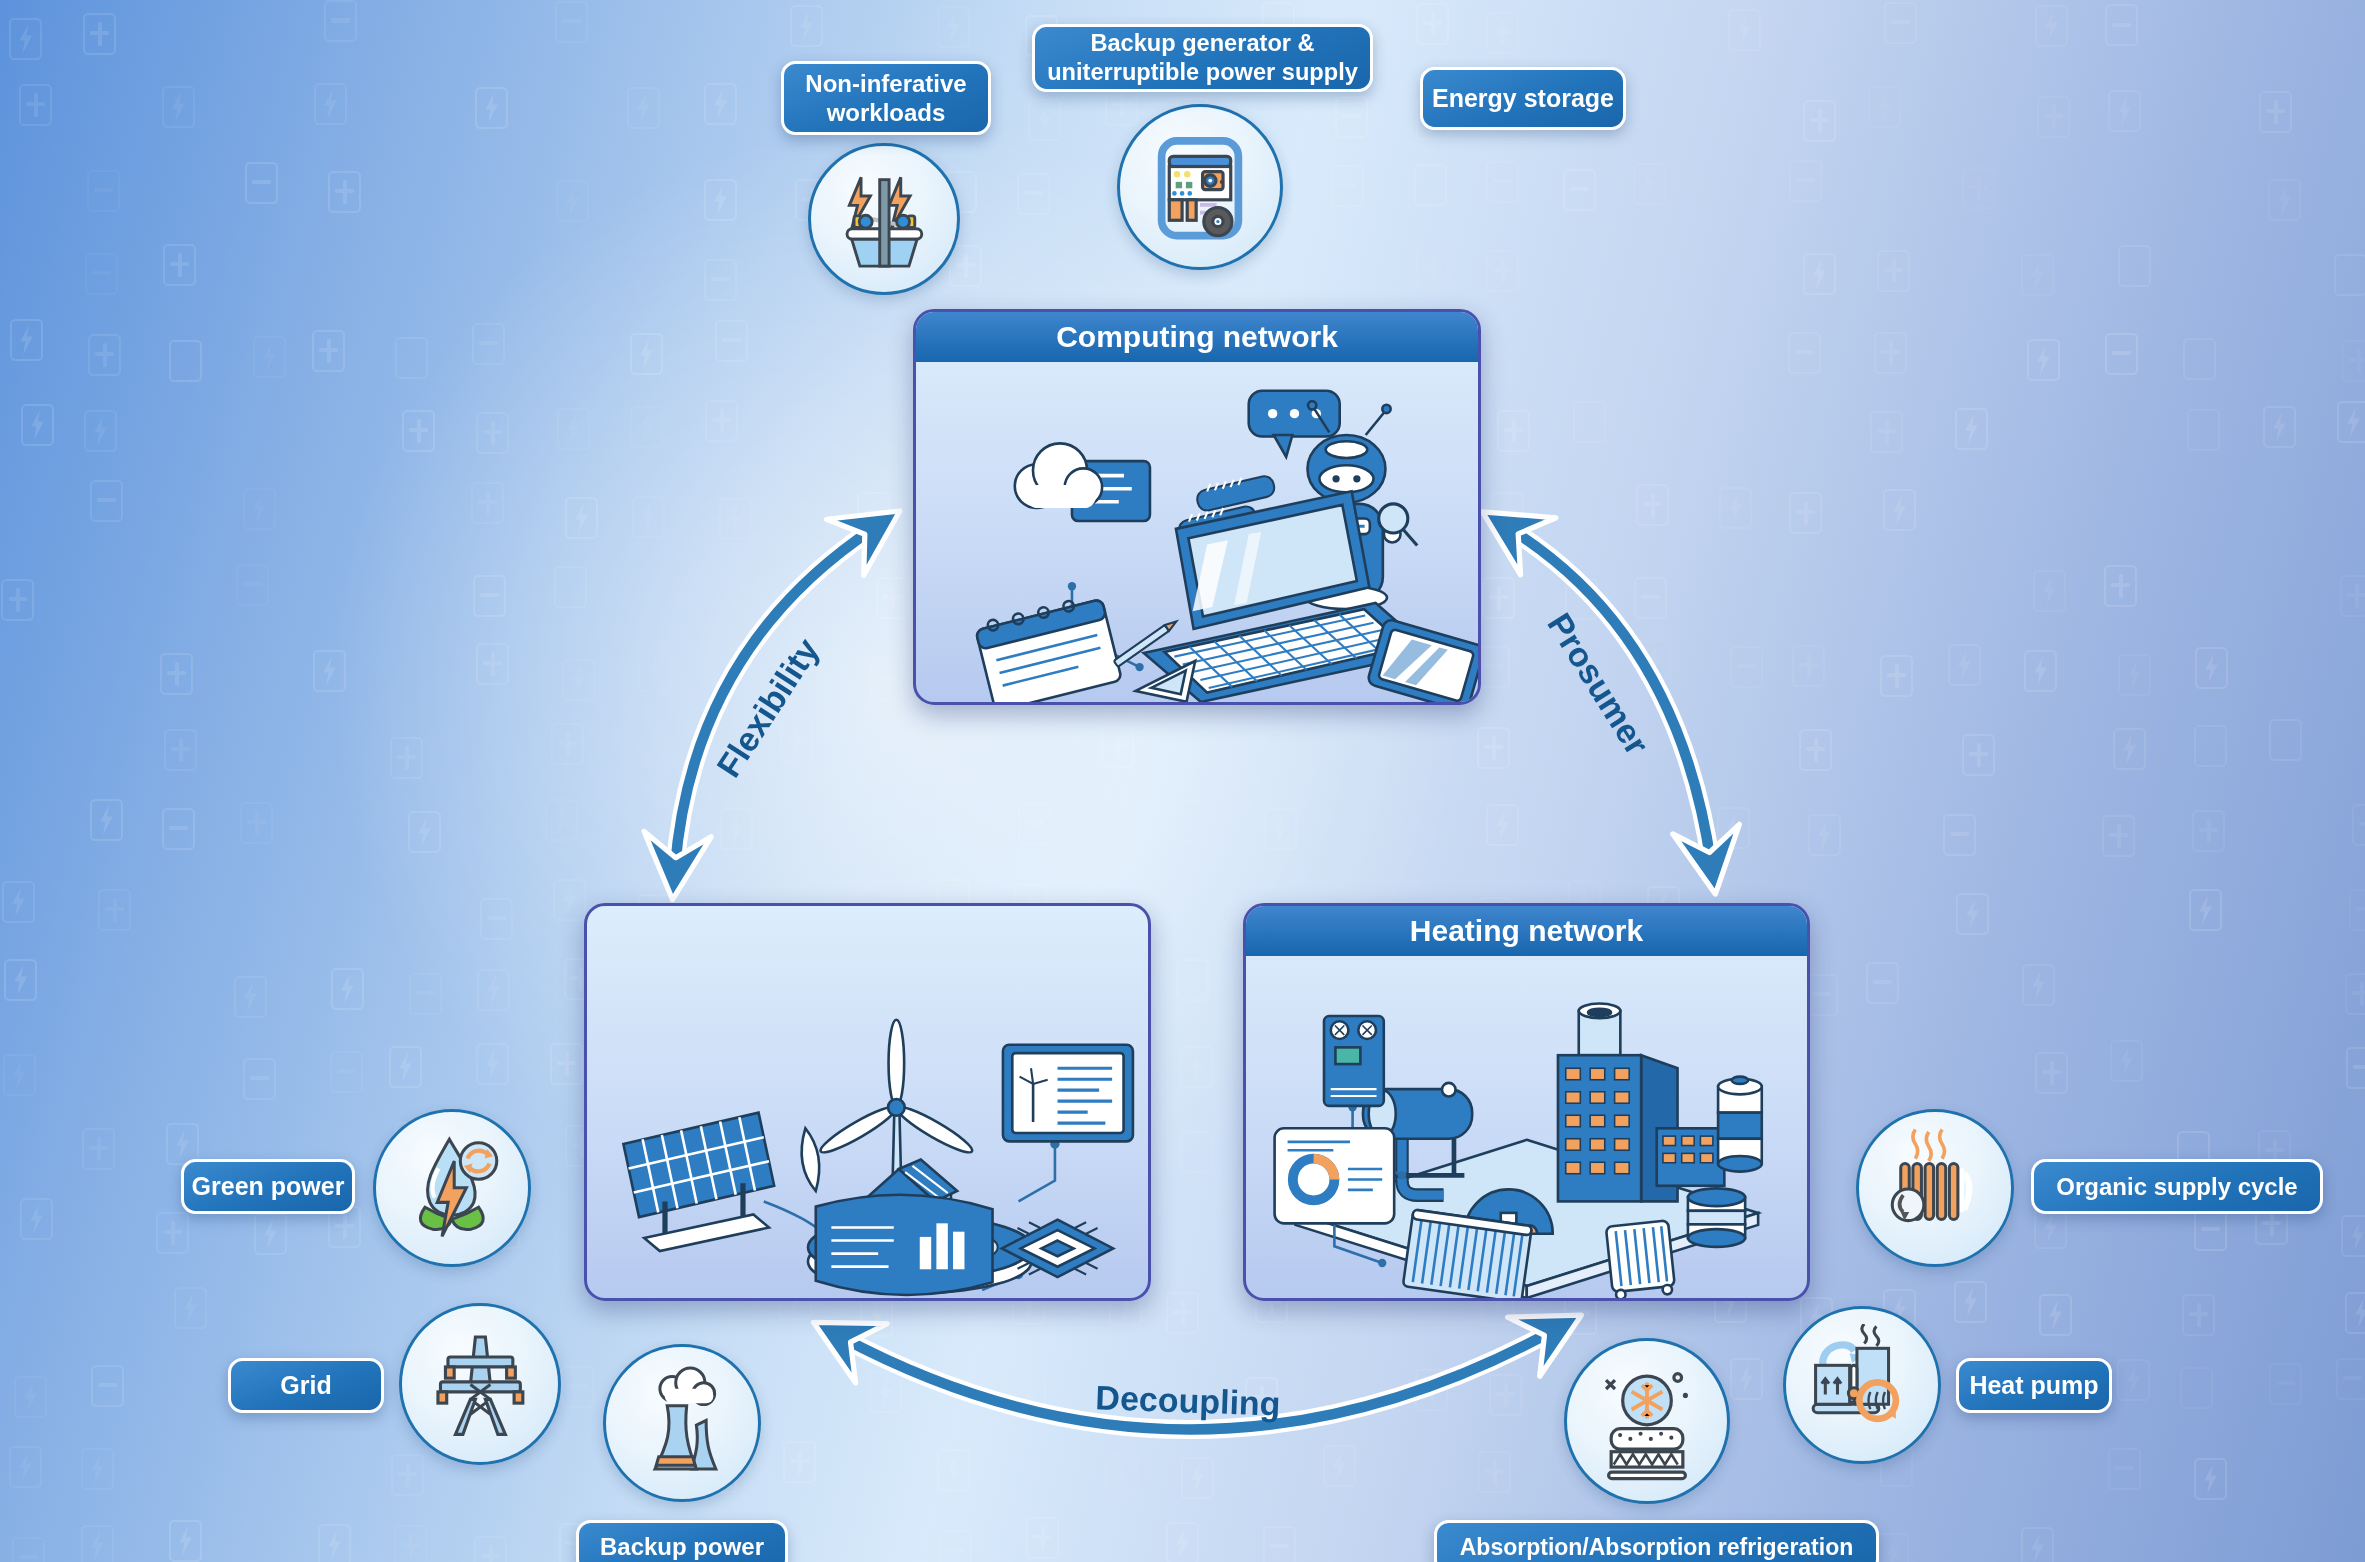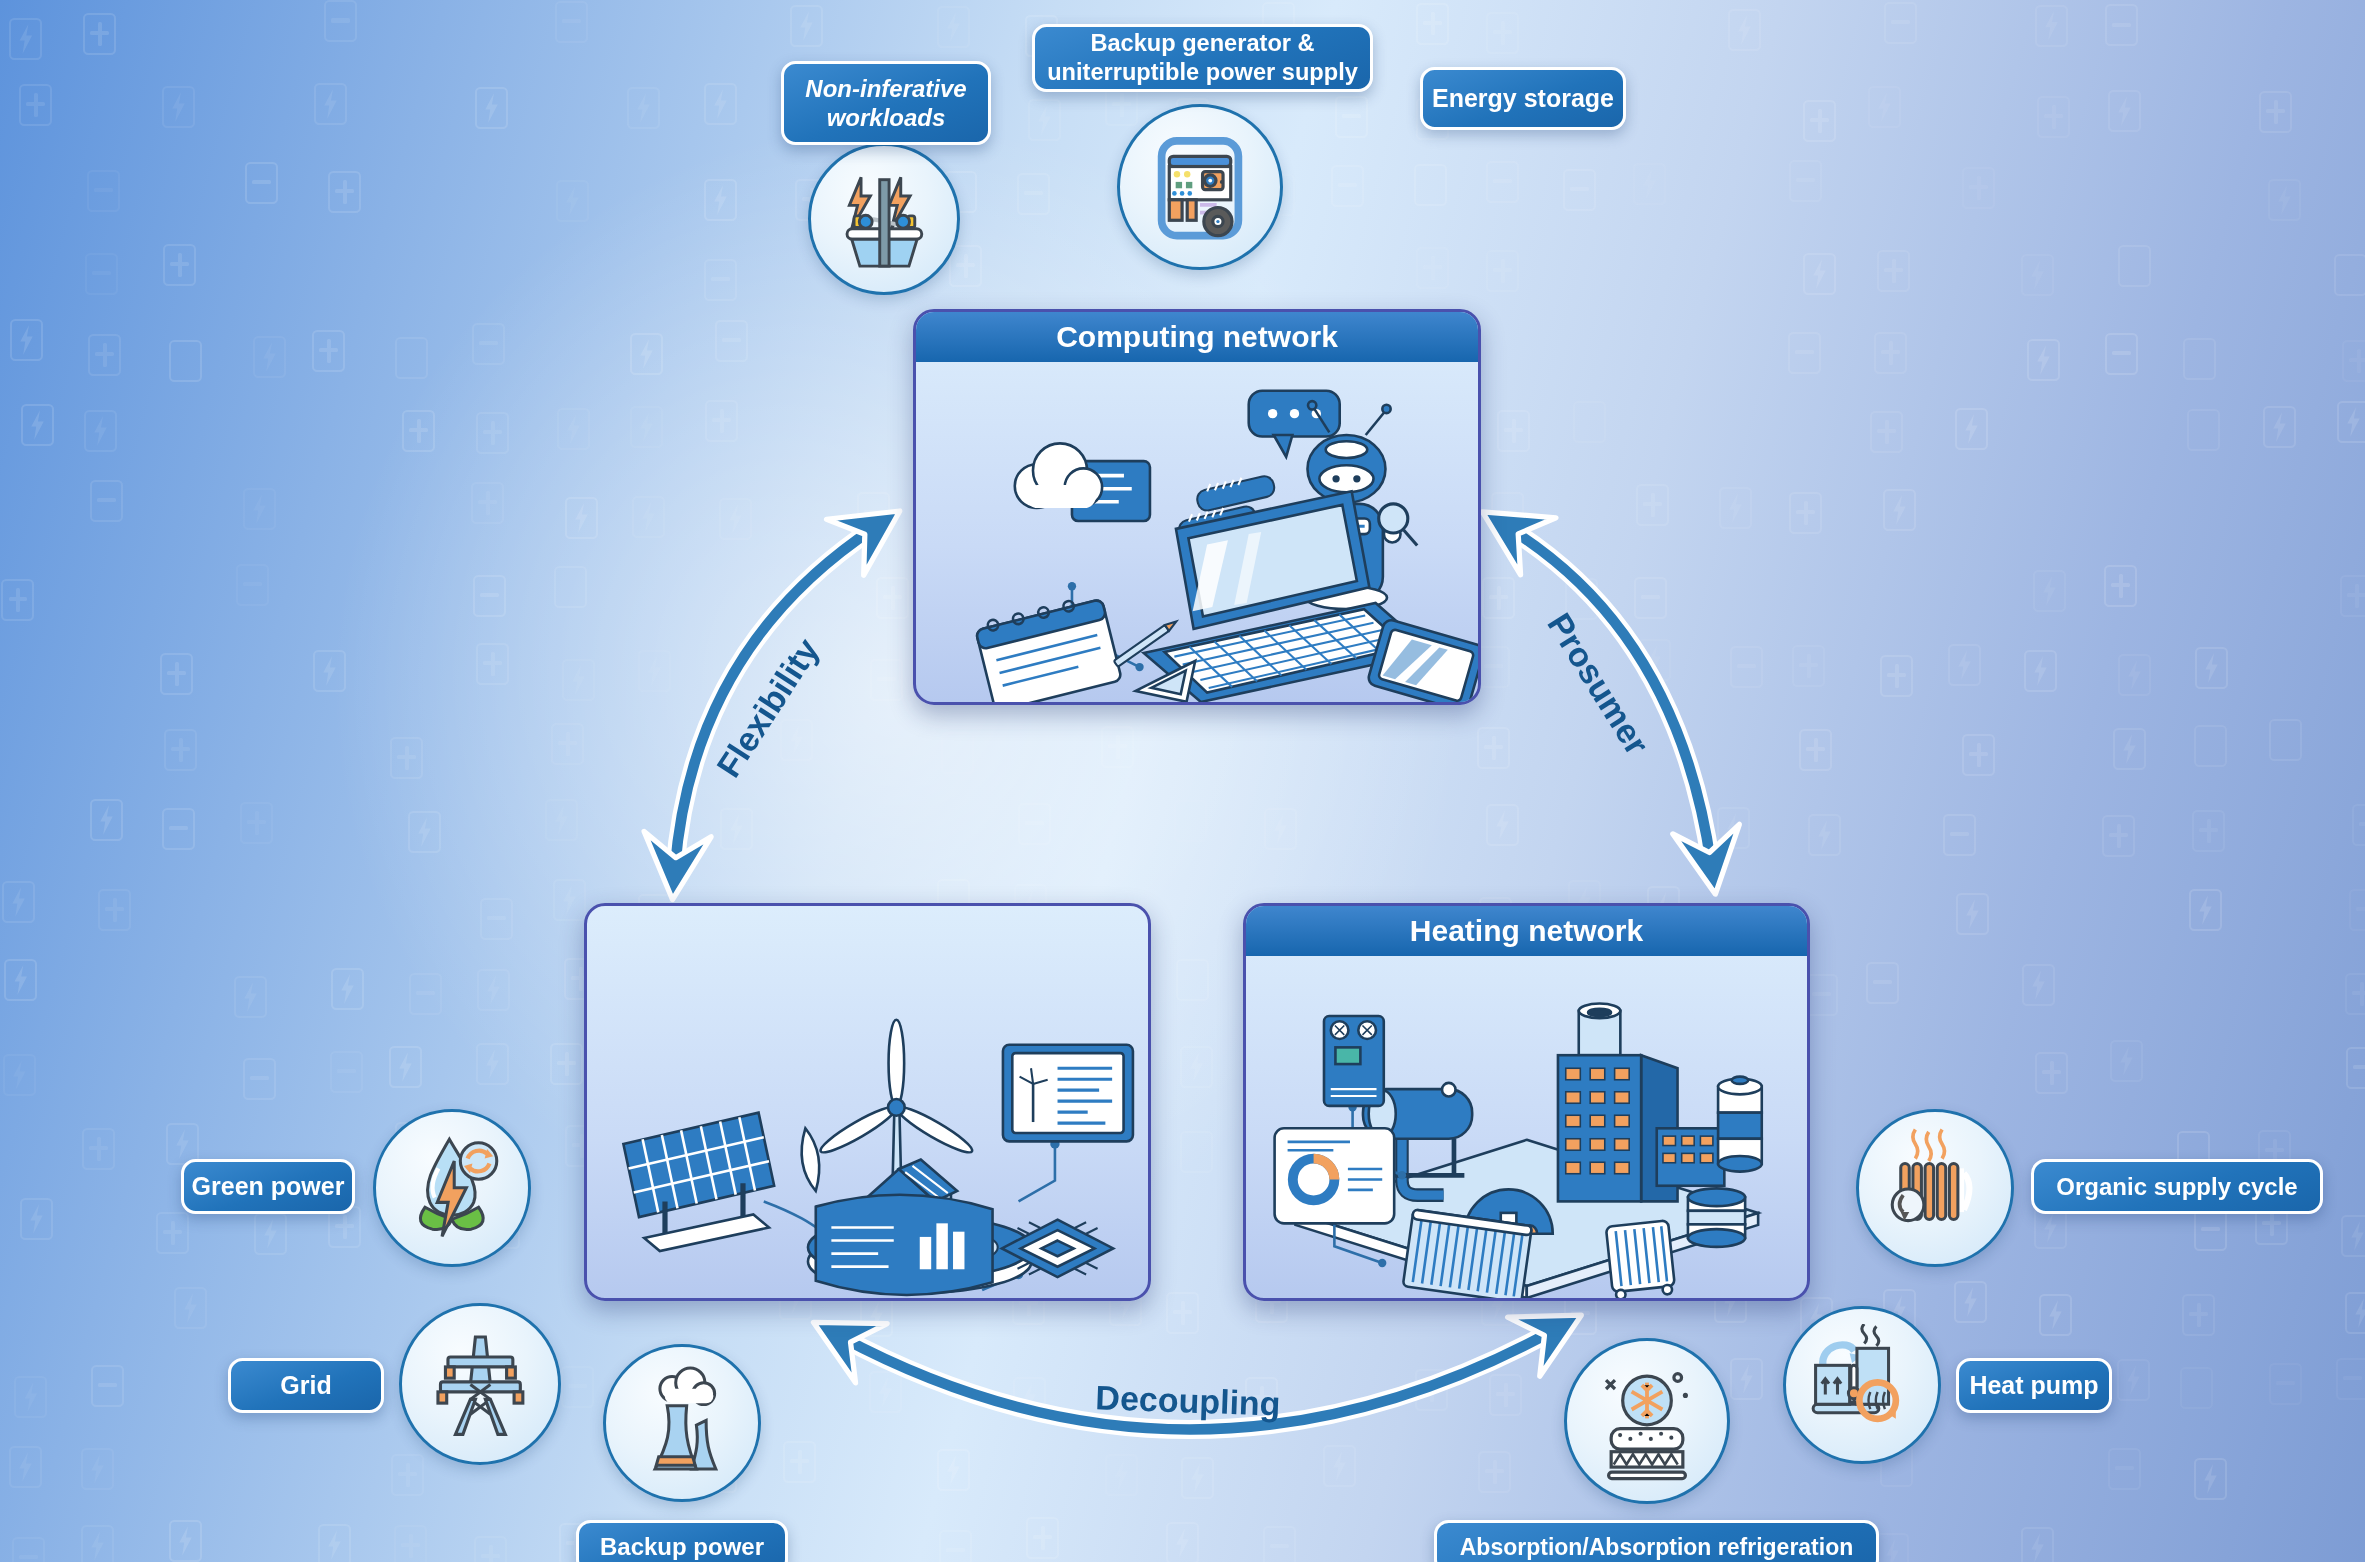--- a/index.html
+++ b/index.html
@@ -1397,21 +1397,21 @@
               <path d="M718,522 V628 M736,522 V628 M754,522 V628 M772,522 V628 M790,522 V628 M806,522 V628"></path>
             </g>
           <circle cx="715" cy="644" r="9" fill="#fff"></circle>
             <circle cx="805" cy="644" r="9" fill="#fff"></circle>
         </g>
       </svg>
     </div>
   </div>
 
 
-  <div class="pill" style="left:781px;top:61px;width:210px;height:84px;font-size:24px;font-style:italic;">
+  <div class="pill" style="left:781px;top:61px;width:210px;height:74px;font-size:24px;">
       <span>Non-inferative workloads</span>
     </div>
   <div class="pill" style="left:1032px;top:24px;width:341px;height:68px;font-size:23.6px;">
       <span>Backup generator &amp; uniterruptible power supply</span>
     </div>
   <div class="pill" style="left:1420px;top:67px;width:206px;height:63px;font-size:25px;">
       <span>Energy storage</span>
     </div>
   <div class="pill" style="left:181px;top:1159px;width:174px;height:55px;font-size:25px;">
       <span>Green power</span>

